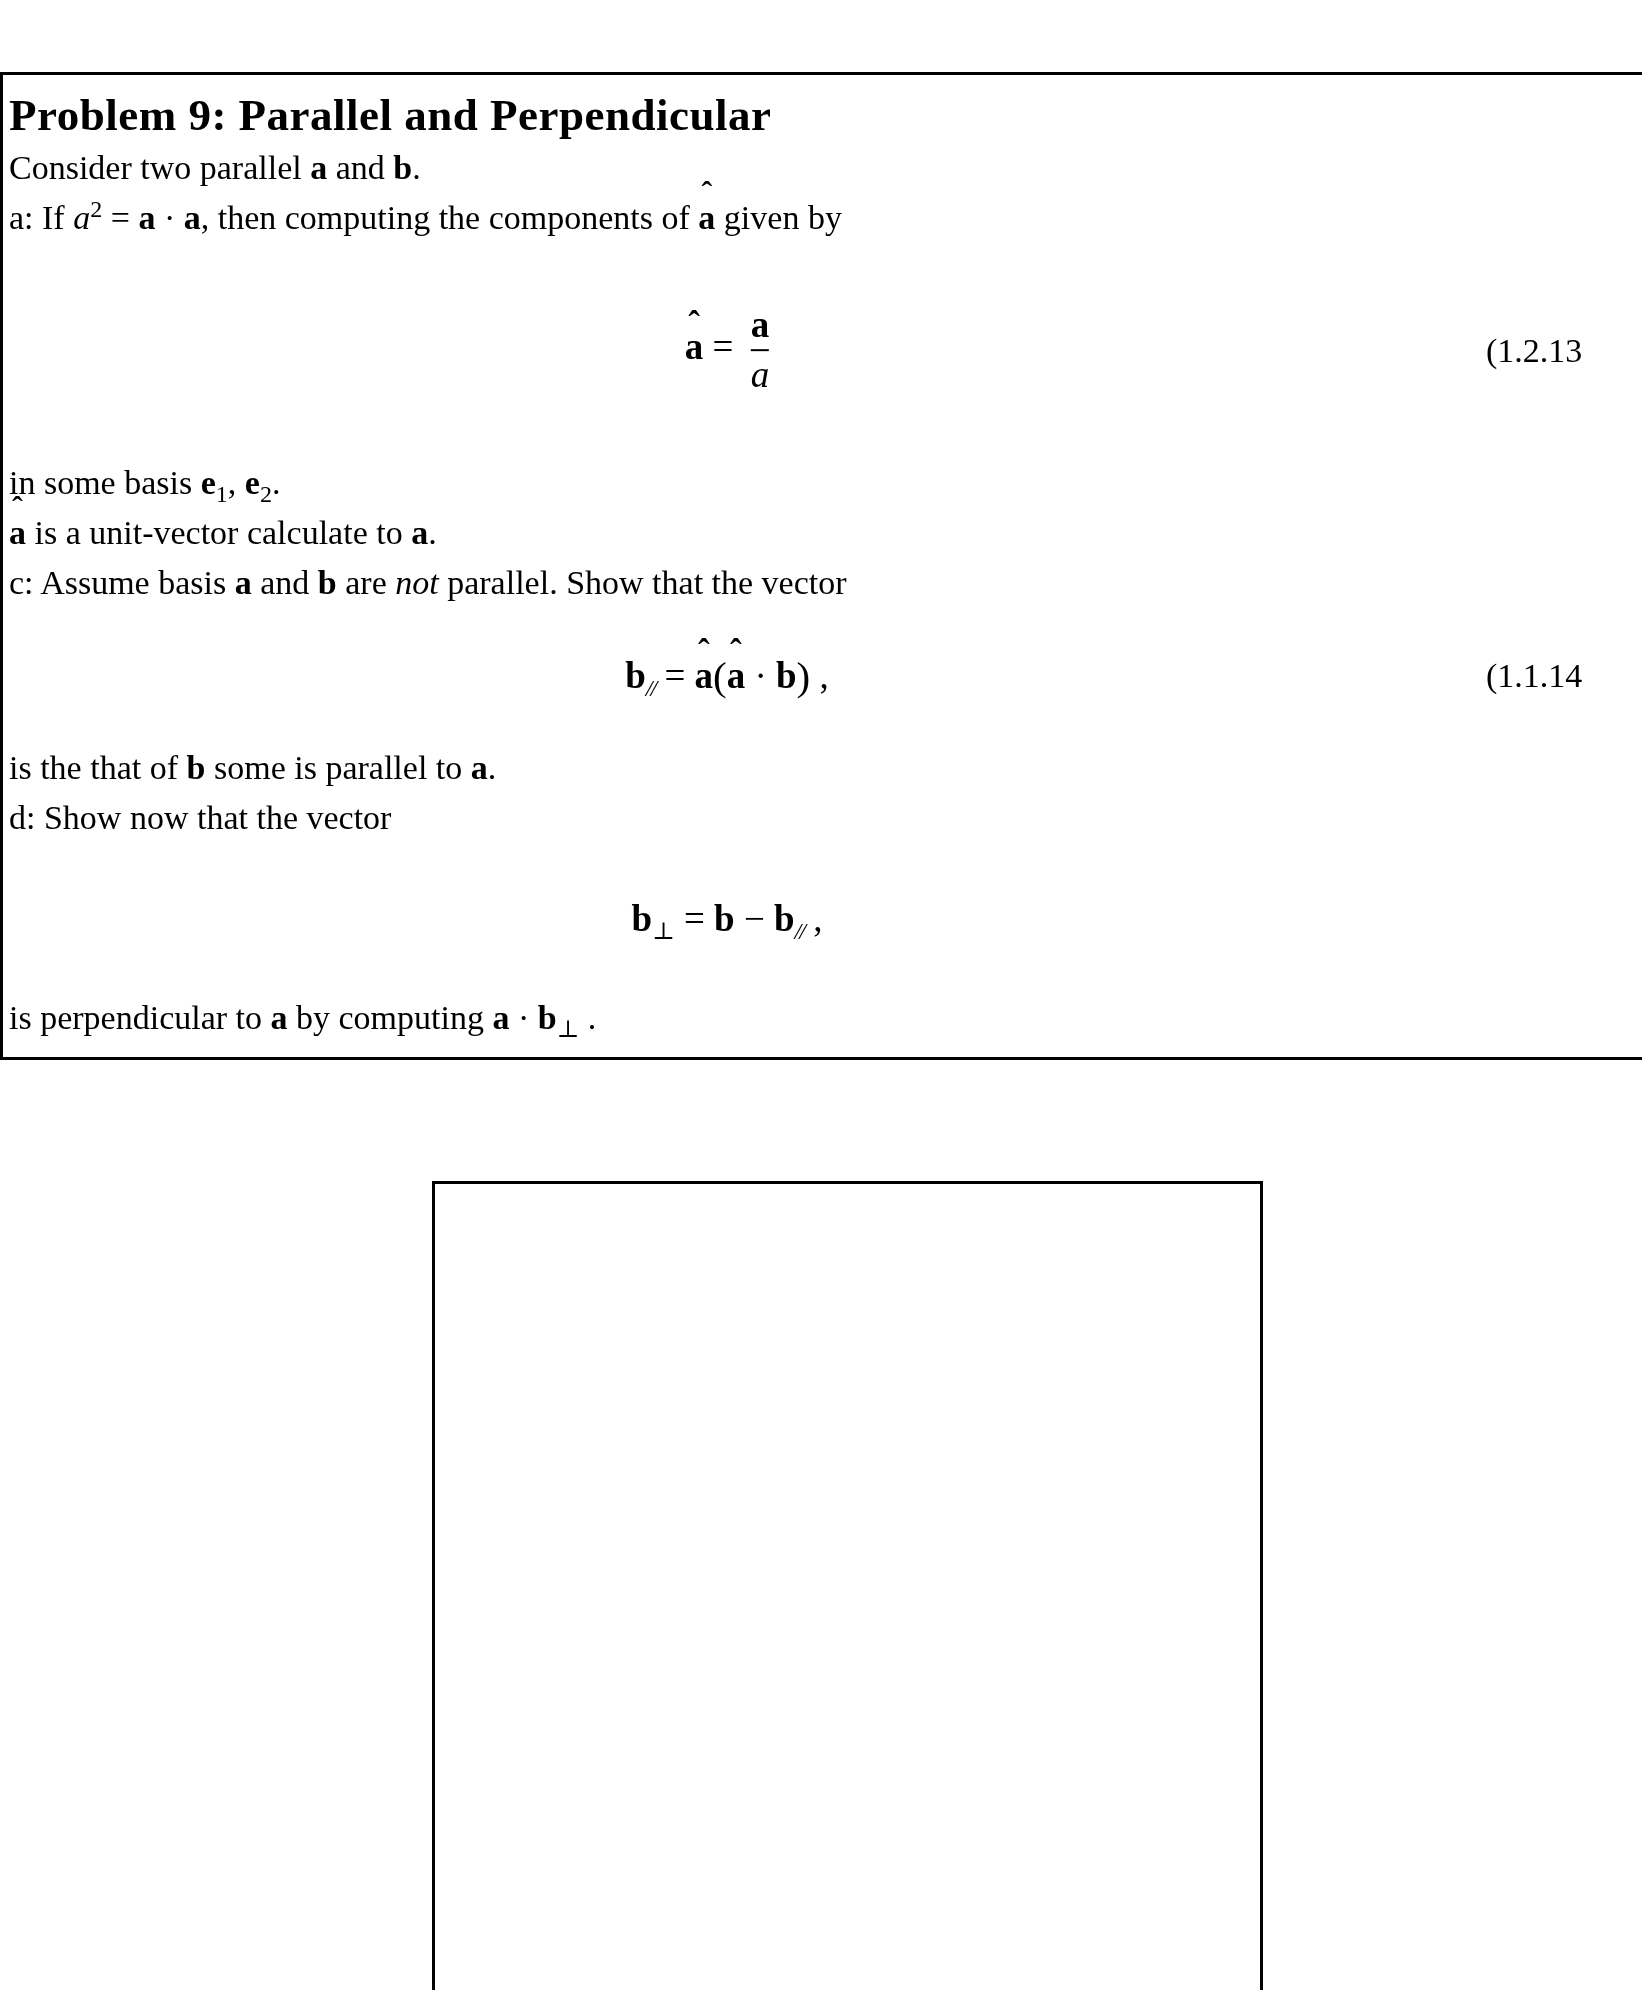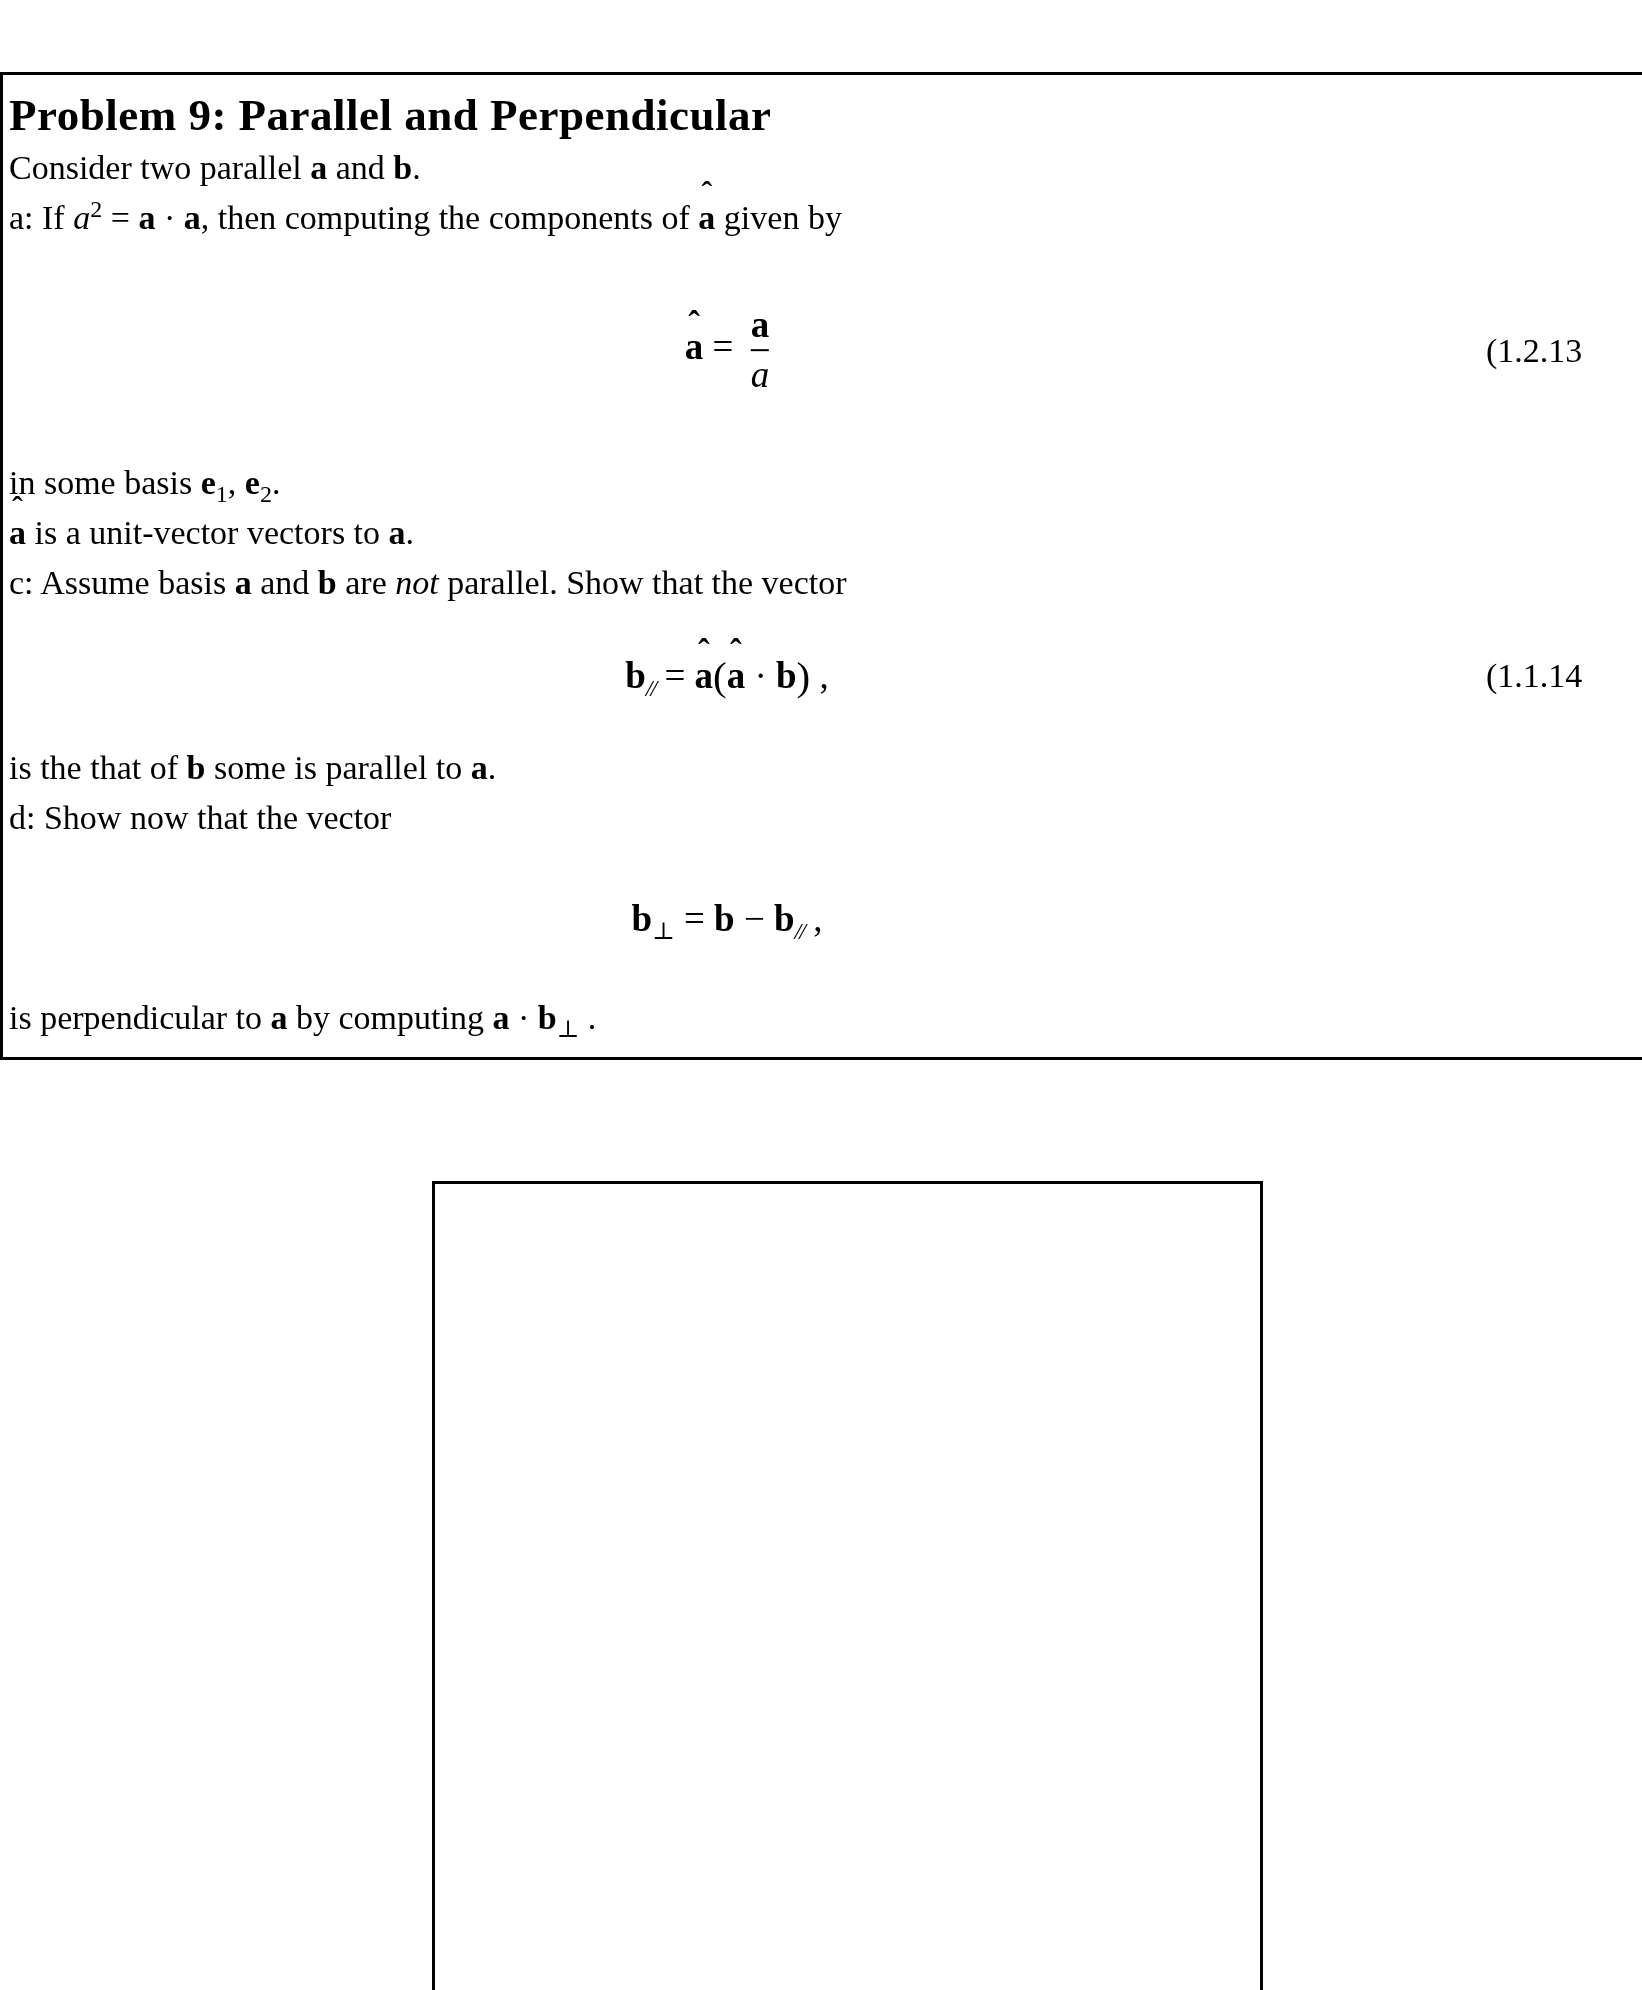--- a/index.html
+++ b/index.html
@@ -114,21 +114,21 @@
     <span class="eq"><span class="hat"><span class="hm">ˆ</span><span>a</span></span><span> = </span><span class="frac">
           <span class="fnum b">a</span>
           <span class="fbar"></span>
           <span class="fden i">a</span>
         </span></span>
     <span class="eqno">(1.2.13</span>
   </div>
 
   <div class="line"><span>in some basis </span><span class="b">e</span><span class="msub">1</span><span>, </span><span class="b">e</span><span class="msub">2</span><span>.</span></div>
 
-  <div class="line"><span class="hat"><span class="hm">ˆ</span><span>a</span></span><span> is a unit-vector vectors to </span><span class="b">a</span><span>.</span></div>
+  <div class="line"><span class="hat"><span class="hm">ˆ</span><span>a</span></span><span> is a unit-vector calculate to </span><span class="b">a</span><span>.</span></div>
 
   <div class="line"><span>c: Assume basis </span><span class="b">a</span><span> and </span><span class="b">b</span><span> are </span><span class="i">not</span><span> parallel. Show that the vector</span></div>
 
   <div class="eqrow r2">
     <span class="eq"><span class="b">b</span><span class="msub sl">//</span><span> = </span><span class="hat"><span class="hm">ˆ</span><span>a</span></span><span class="paren">(</span><span class="hat"><span class="hm">ˆ</span><span>a</span></span><span> · </span><span class="b">b</span><span class="paren">)</span><span> ,</span></span>
     <span class="eqno">(1.1.14</span>
   </div>
 
   <div class="line"><span>is the that of </span><span class="b">b</span><span> some is parallel to </span><span class="b">a</span><span>.</span></div>
 

